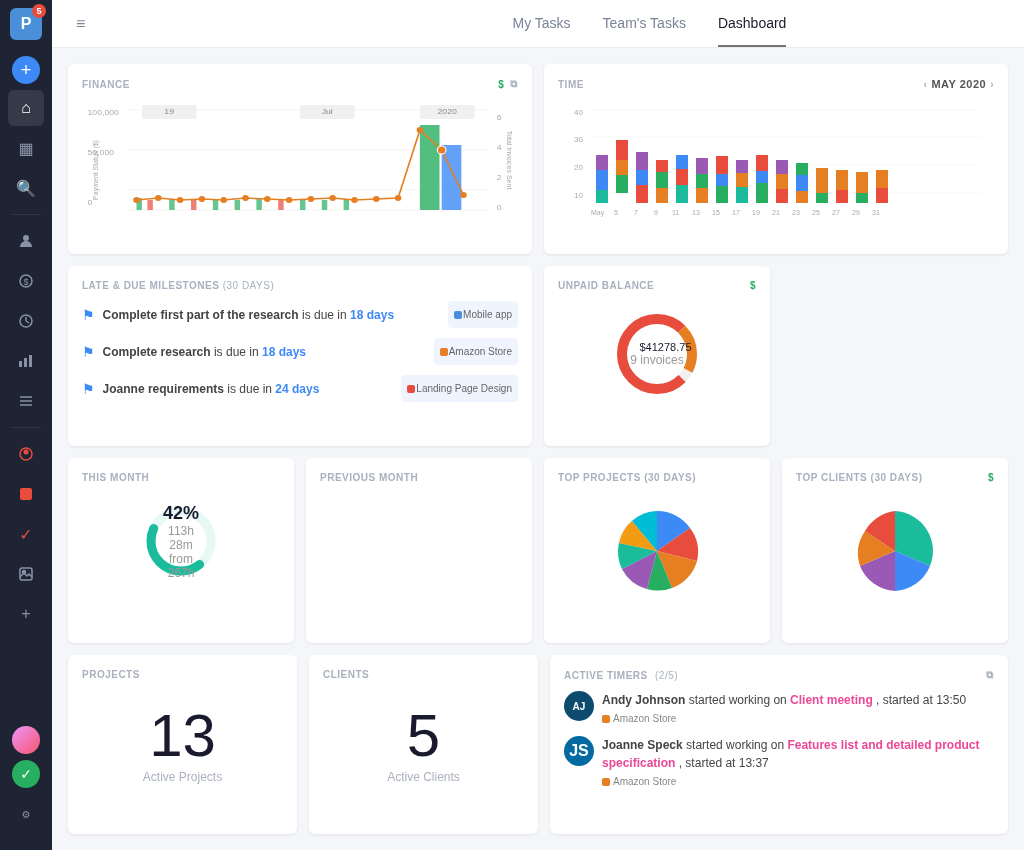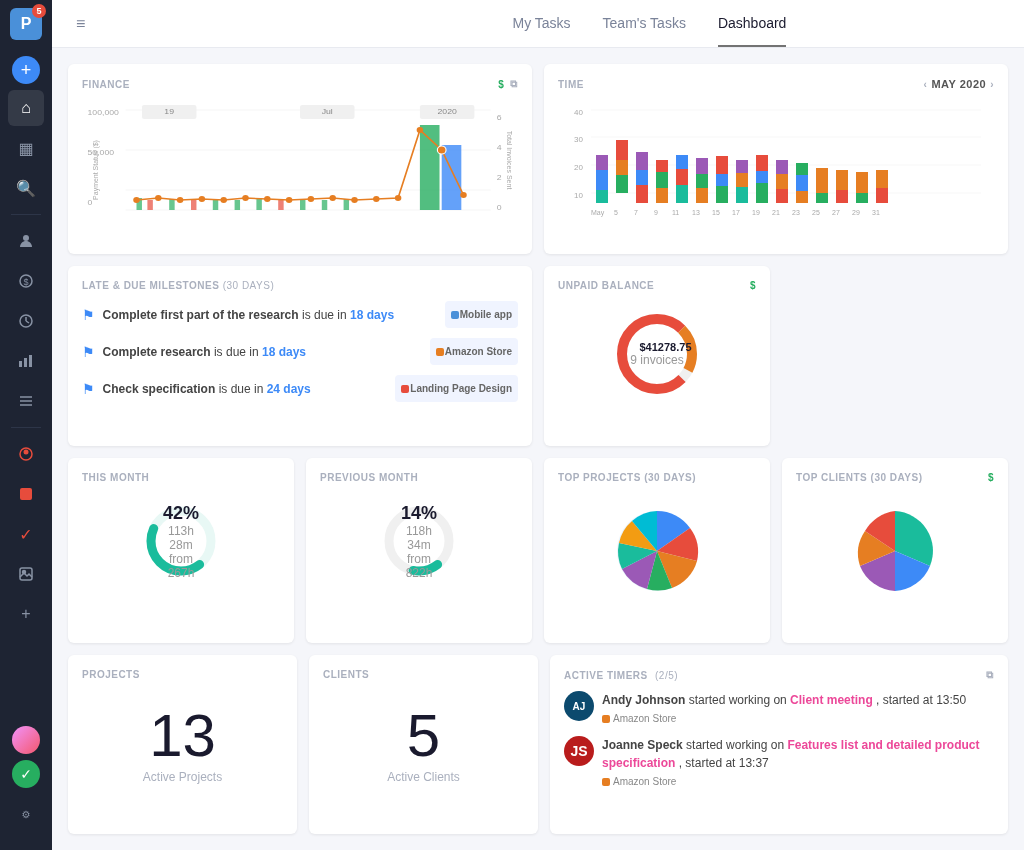--- a/index.html
+++ b/index.html
@@ -209,21 +209,20 @@
     .milestone-tag {
       background: #f0f4ff;
       color: #666;
       border-radius: 4px;
       padding: 8px 6px;
       font-size: 10px;
       display: flex;
       align-items: center;
       gap: 1px;
       margin-left: auto;
-      font-weight: bold;
     }
     .tag-dot {
       width: 8px; height: 8px; border-radius: 2px;
     }
 
     
     .donut-wrap {
       display: flex;
       flex-direction: column;
       align-items: center;
@@ -249,21 +248,21 @@
       font-weight: 700;
       color: #1a1a2e;
     }
     .donut-sub {
       font-size: 12px;
       color: #999;
     }
 
     .unpaid-amount {
       font-size: 16px;
-      font-weight: 700;
+      font-weight: 400;
       color: #1a1a2e;
       padding-left: 17px;
     }
 
     .billable-amount {
       font-size: 15px;
       font-weight: 700;
       color: #1a1a2e;
     }
 
@@ -624,21 +623,21 @@
         </span>
         <div class="milestone-tag">
           <span class="tag-dot" style="background:#e67e22;"></span>
           <span>Amazon Store</span>
         </div>
       </div>
 
       <div class="milestone-item">
         <span class="milestone-flag">⚑</span>
         <span>
-          <strong>Check specification</strong>
+          <strong>Joanne requirements</strong>
           <span> </span><span>is due in</span>
           <span class="milestone-days">24 days</span>
         </span>
         <div class="milestone-tag">
           <span class="tag-dot" style="background:#e74c3c;"></span>
           <span>Landing Page Design</span>
         </div>
       </div>
     </div>
 
@@ -683,33 +682,20 @@
               <div class="donut-sub">113h 28m</div>
               <div class="donut-sub">from 267h</div>
             </div>
           </div>
         </div>
       </div>
 
       <div class="card">
         <div class="card-title">
           <span>PREVIOUS MONTH</span>
-        </div>
-        <div class="donut-wrap">
-          <div class="donut-container" style="width:80px;height:80px;">
-            <svg width="80" height="80" viewBox="0 0 80 80">
-              <circle cx="40" cy="40" r="30" fill="none" stroke="#f0f0f0" stroke-width="9"></circle>
-              <circle cx="40" cy="40" r="30" fill="none" stroke="#1abc9c" stroke-width="9" stroke-dasharray="26 163" stroke-dashoffset="-27" stroke-linecap="round"></circle>
-            </svg>
-            <div class="donut-label">
-              <div class="donut-main">14%</div>
-              <div class="donut-sub">118h 34m</div>
-              <div class="donut-sub">from 822h</div>
-            </div>
-          </div>
         </div>
       </div>
 
       <div class="card">
         <div class="card-title">
           <span><span>TOP PROJECTS</span> <span>(30 DAYS)</span></span>
         </div>
         <div class="pie-wrap">
           <svg width="100" height="100" viewBox="0 0 100 100">
 
@@ -784,21 +770,21 @@
             <span>, started at </span>
             <span>13:50</span>
             <div class="timer-project-tag">
               <span class="tag-dot" style="background:#e67e22;"></span>
               <span>Amazon Store</span>
             </div>
           </div>
         </div>
 
         <div class="timer-item">
-          <div class="timer-avatar" style="background:#b91c1c;display:flex;align-items:center;justify-content:center;font-size:14px;font-weight:bold;color:white;flex-shrink:0;">JS</div>
+          <div class="timer-avatar" style="background:#0369a1;display:flex;align-items:center;justify-content:center;font-size:16px;font-weight:bold;color:white;flex-shrink:0;">JS</div>
           <div class="timer-text">
             <span style="font-weight:600;">Joanne Speck</span>
             <span> started working on </span>
             <strong>Features list and detailed product specification</strong>
             <span>, started at </span>
             <span>13:37</span>
             <div class="timer-project-tag">
               <span class="tag-dot" style="background:#e67e22;"></span>
               <span>Amazon Store</span>
             </div>

